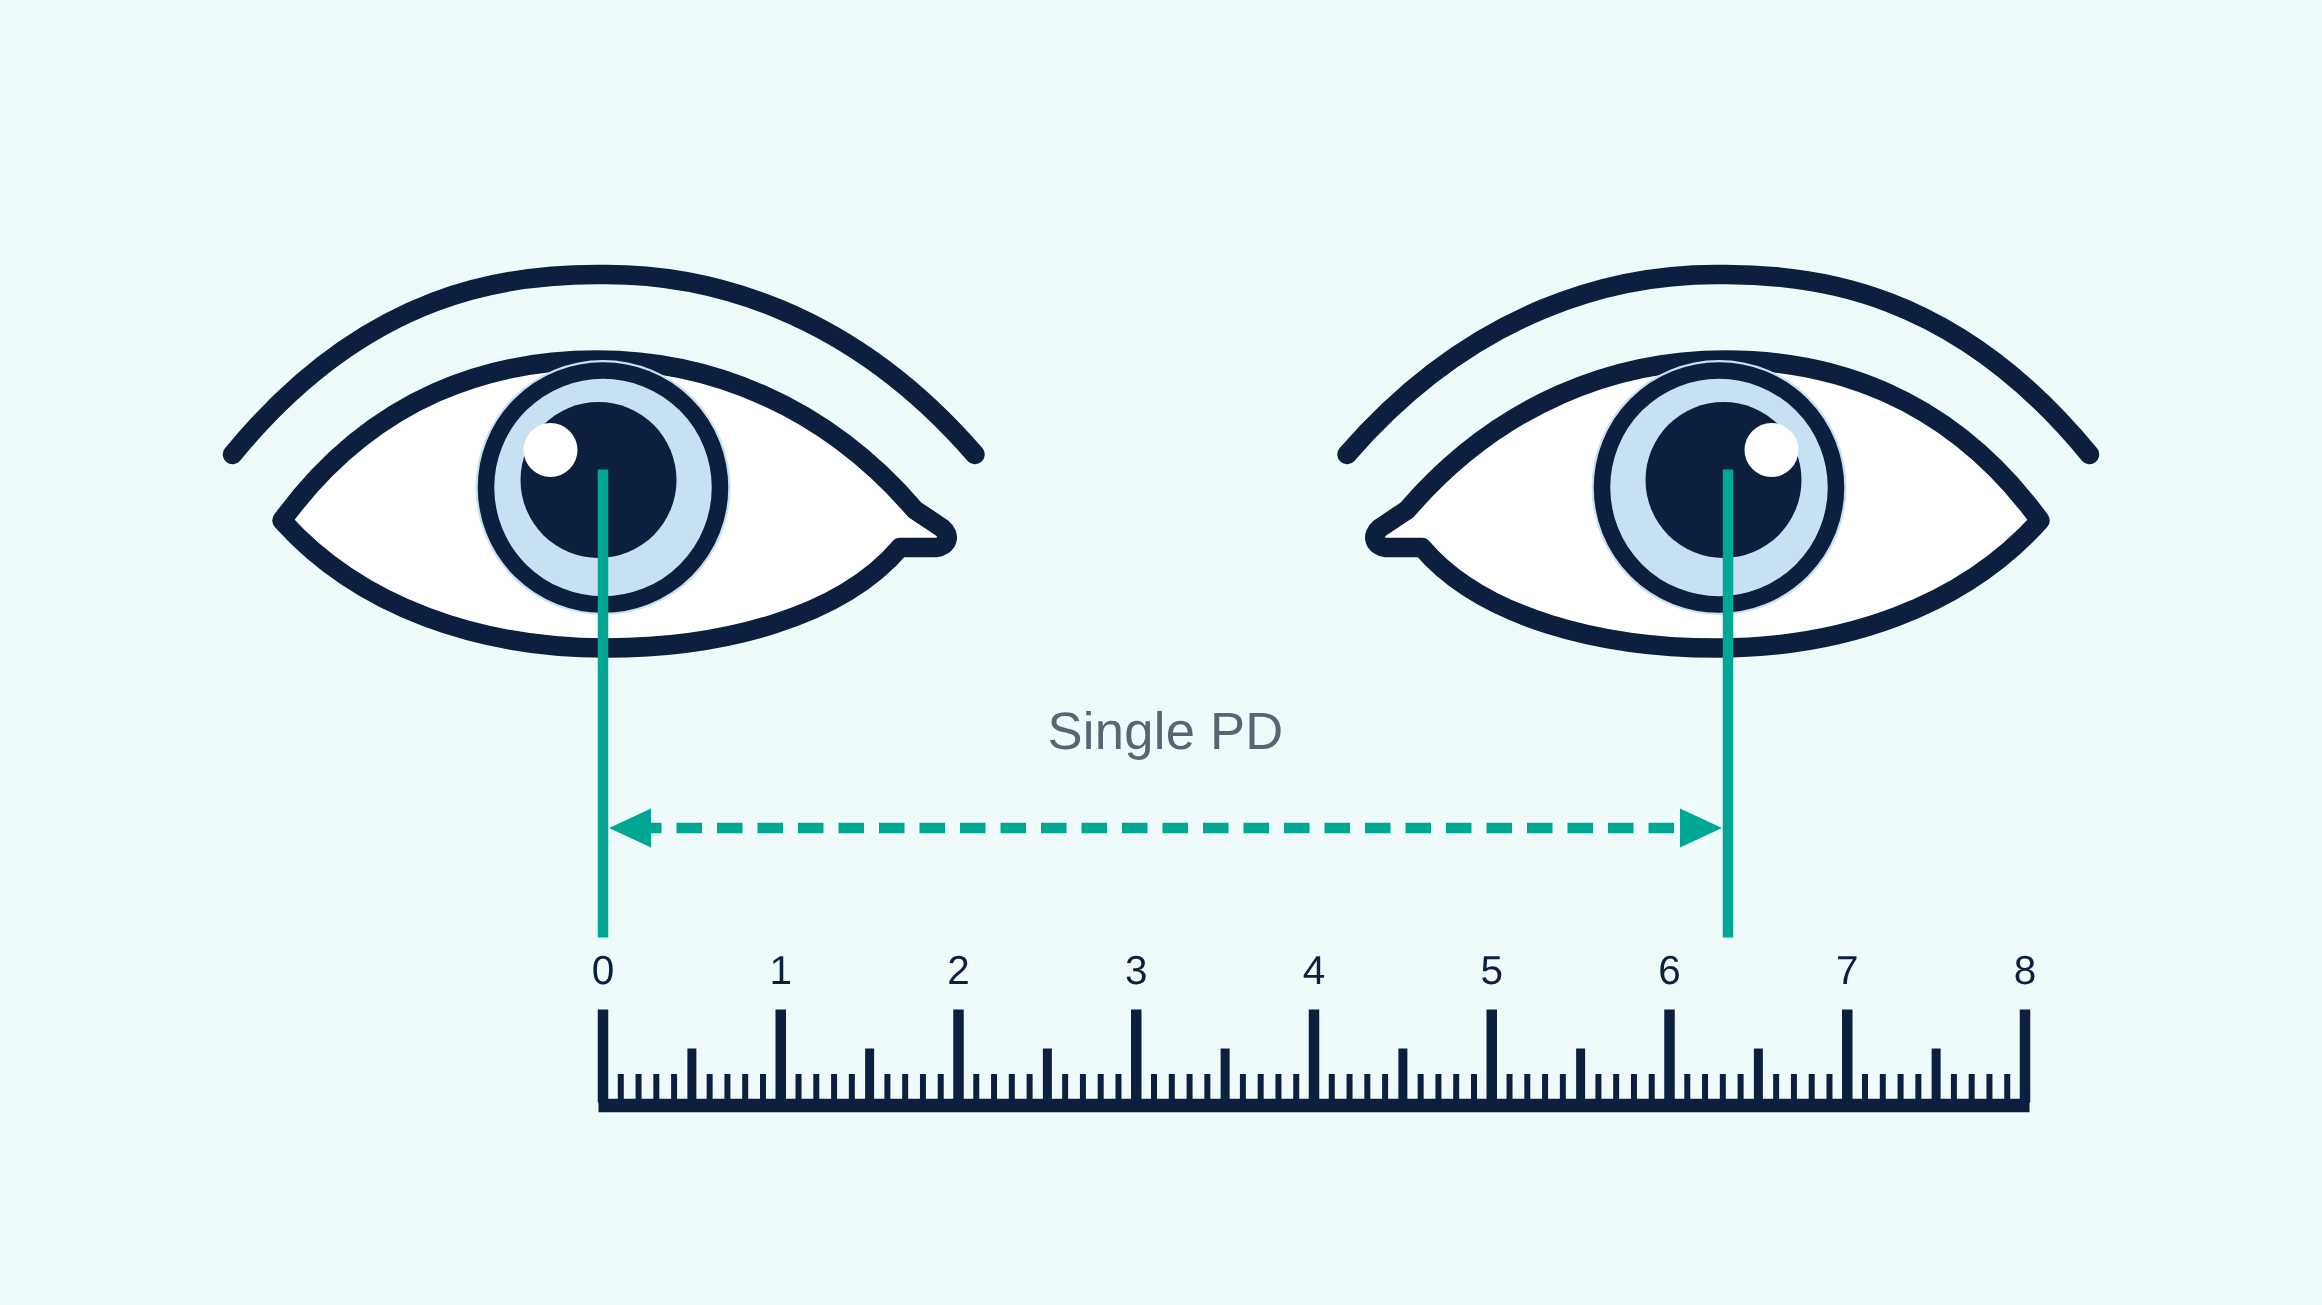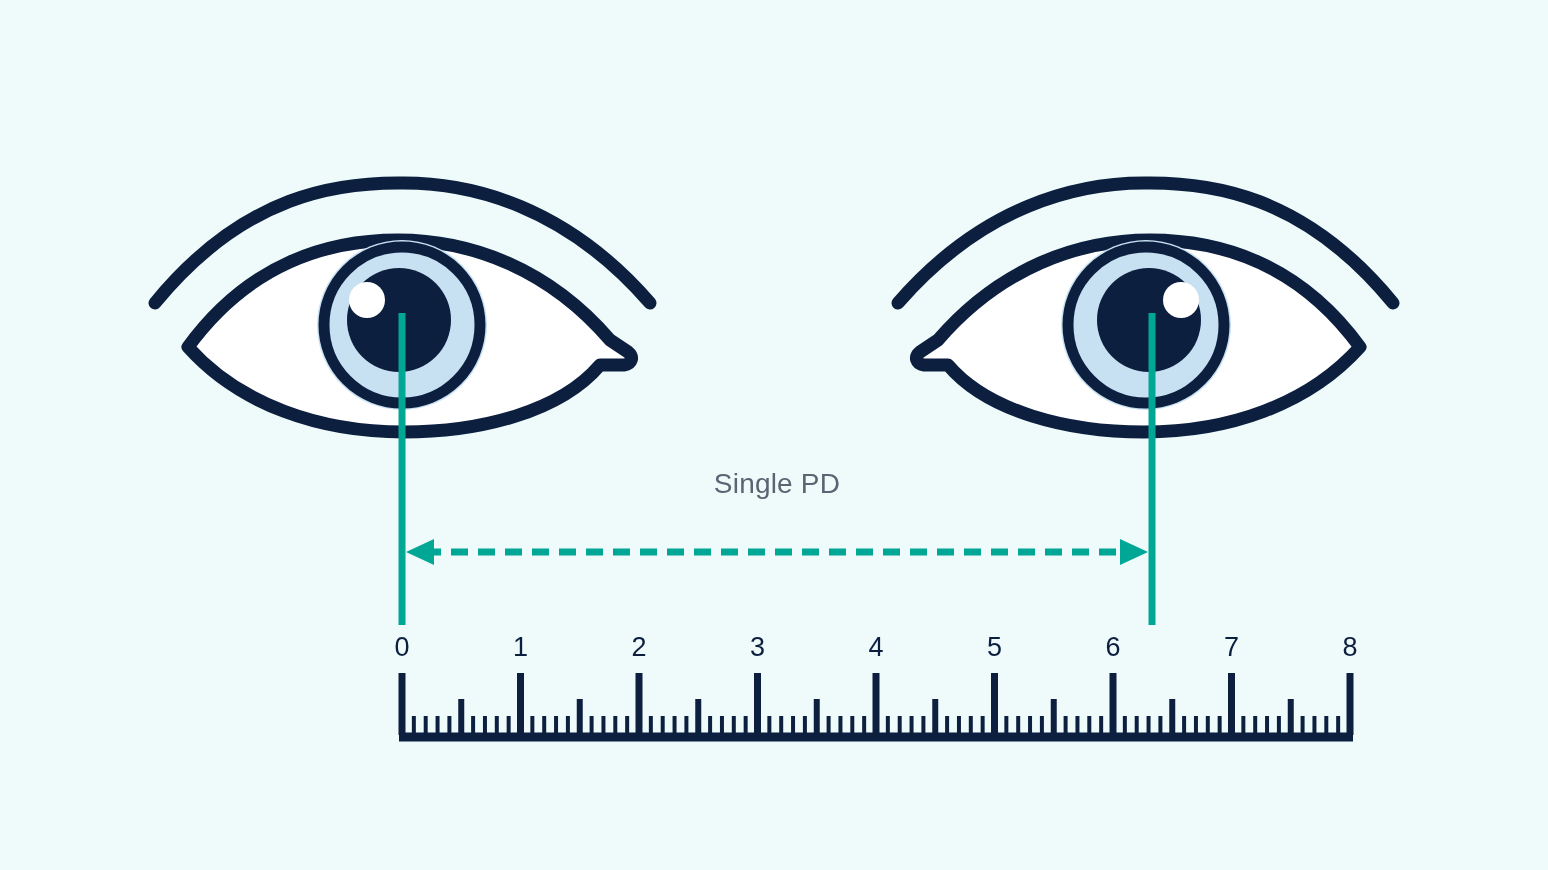--- a/index.html
+++ b/index.html
@@ -27,21 +27,21 @@
     height: 870px;
     display: block;
   }
   .pd-label {
     position: absolute;
     left: 402px;
     top: 468px;
     width: 750px;
     text-align: center;
     font-family: "Liberation Sans", sans-serif;
-    font-size: 28px;
+    font-size: 35px;
     font-weight: 400;
     color: #5b6472;
     letter-spacing: 0.2px;
     white-space: nowrap;
   }
   .tick-label {
     position: absolute;
     transform: translateX(-50%);
     font-family: "Liberation Sans", sans-serif;
     font-size: 27px;

